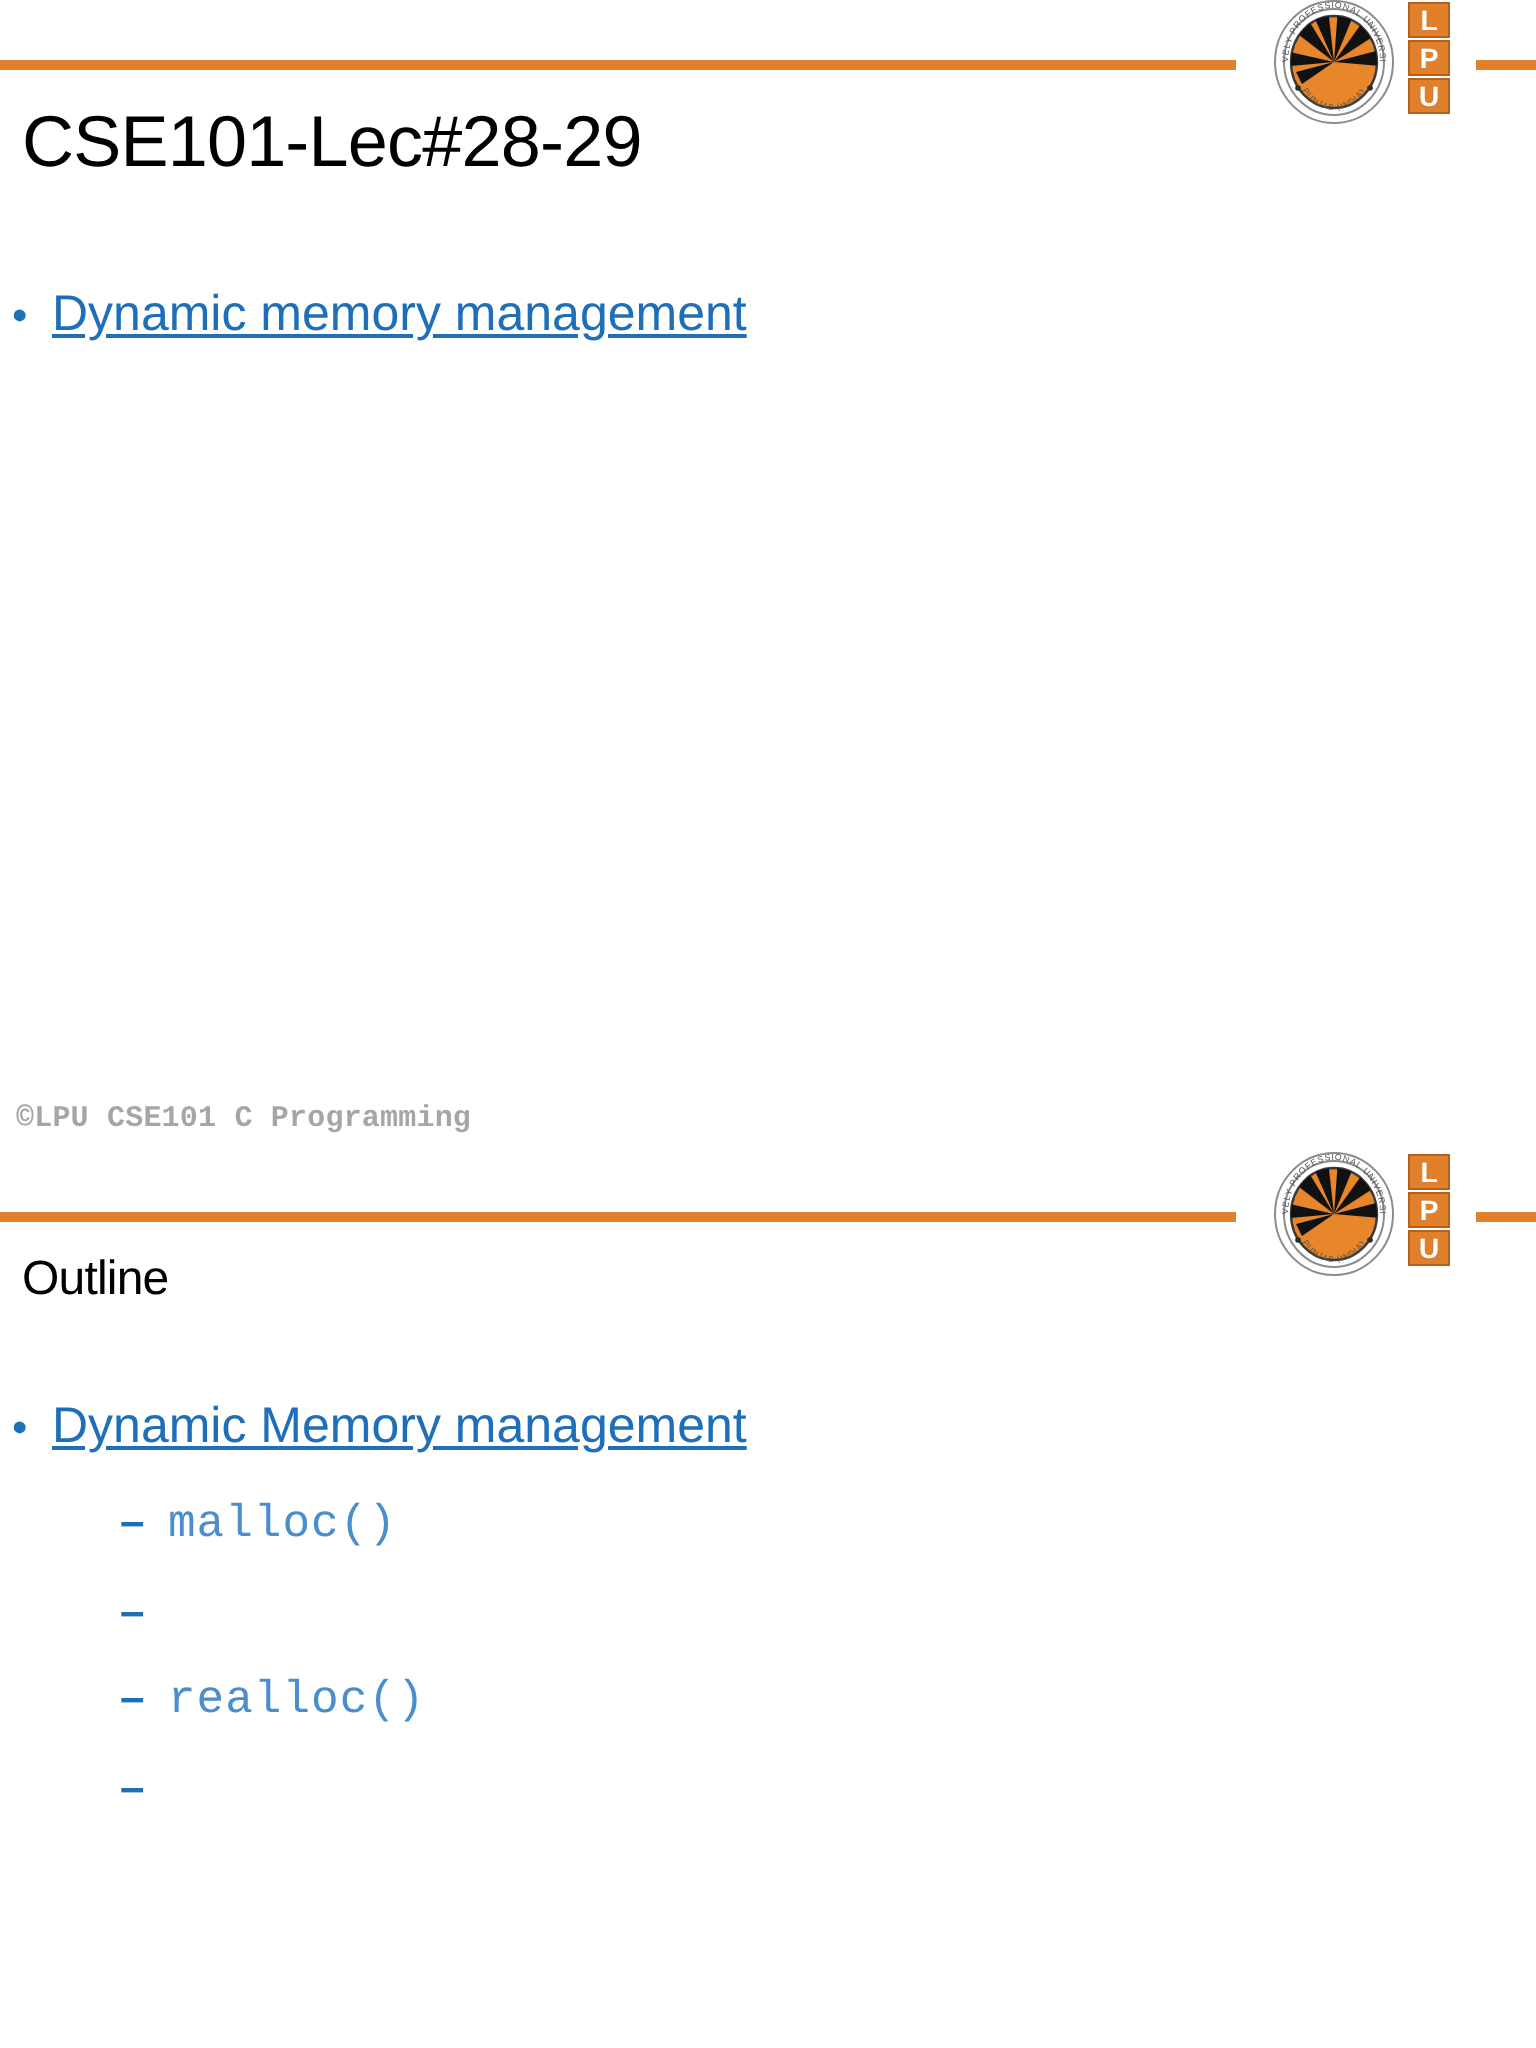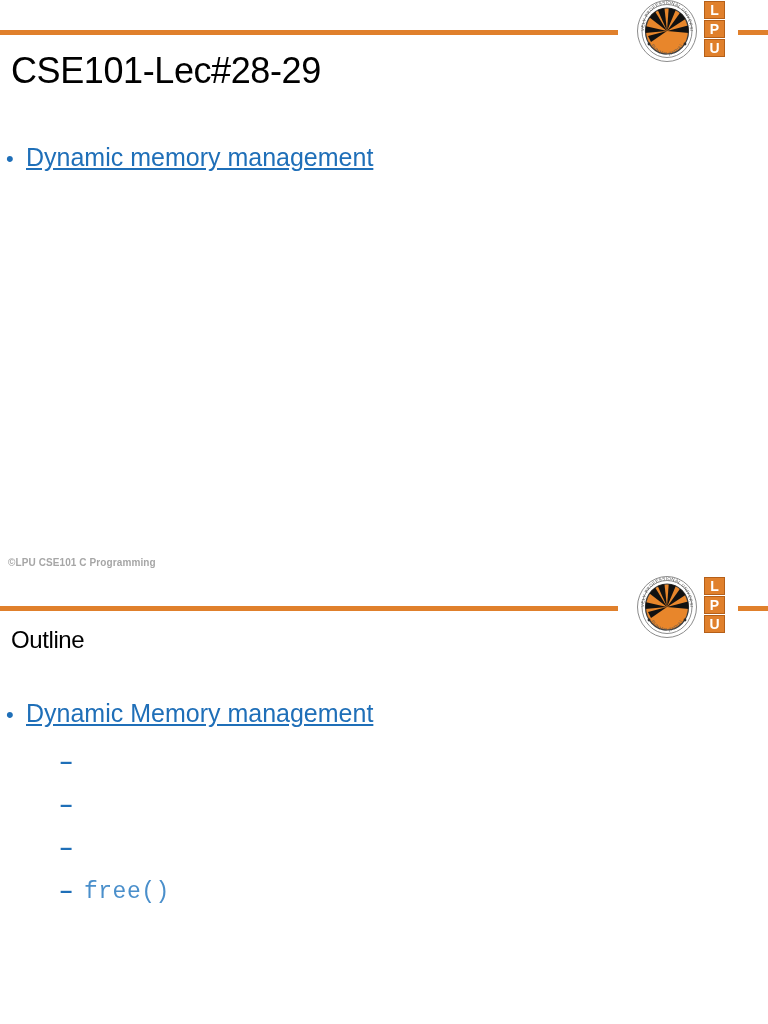--- a/index.html
+++ b/index.html
@@ -165,22 +165,22 @@
     flex: 1 1 auto;
     letter-spacing: 0.5px;
   }
 
   
   .footer-note {
     position: absolute;
     left: 8px;
     bottom: 8px;
     color: #A6A6A6;
-    font-family: Liberation Sans, sans-serif;
-    font-size: 10px;
+    font-family: Liberation Mono, monospace;
+    font-size: 15px;
     font-weight: bold;
     letter-spacing: 0.1px;
   }
 
   .page-gap {
     width: 768px;
     height: 0px;
     background: #ffffff;
   }
 </style>
@@ -293,26 +293,27 @@
 
   <div class="body-area" style="top:120px;">
     <div class="bullet-l1">
       <span class="dot">•</span>
       <span class="txt">Dynamic Memory management</span>
     </div>
 
     <div class="sub-list">
       <div class="bullet-l2">
         <span class="dash">–</span>
+        <span class="txt">malloc()</span>
       </div>
       <div class="bullet-l2">
         <span class="dash">–</span>
       </div>
       <div class="bullet-l2">
         <span class="dash">–</span>
+        <span class="txt">realloc()</span>
       </div>
       <div class="bullet-l2">
         <span class="dash">–</span>
-        <span class="txt">free()</span>
       </div>
     </div>
   </div>
 </div>
 
 </body></html>

